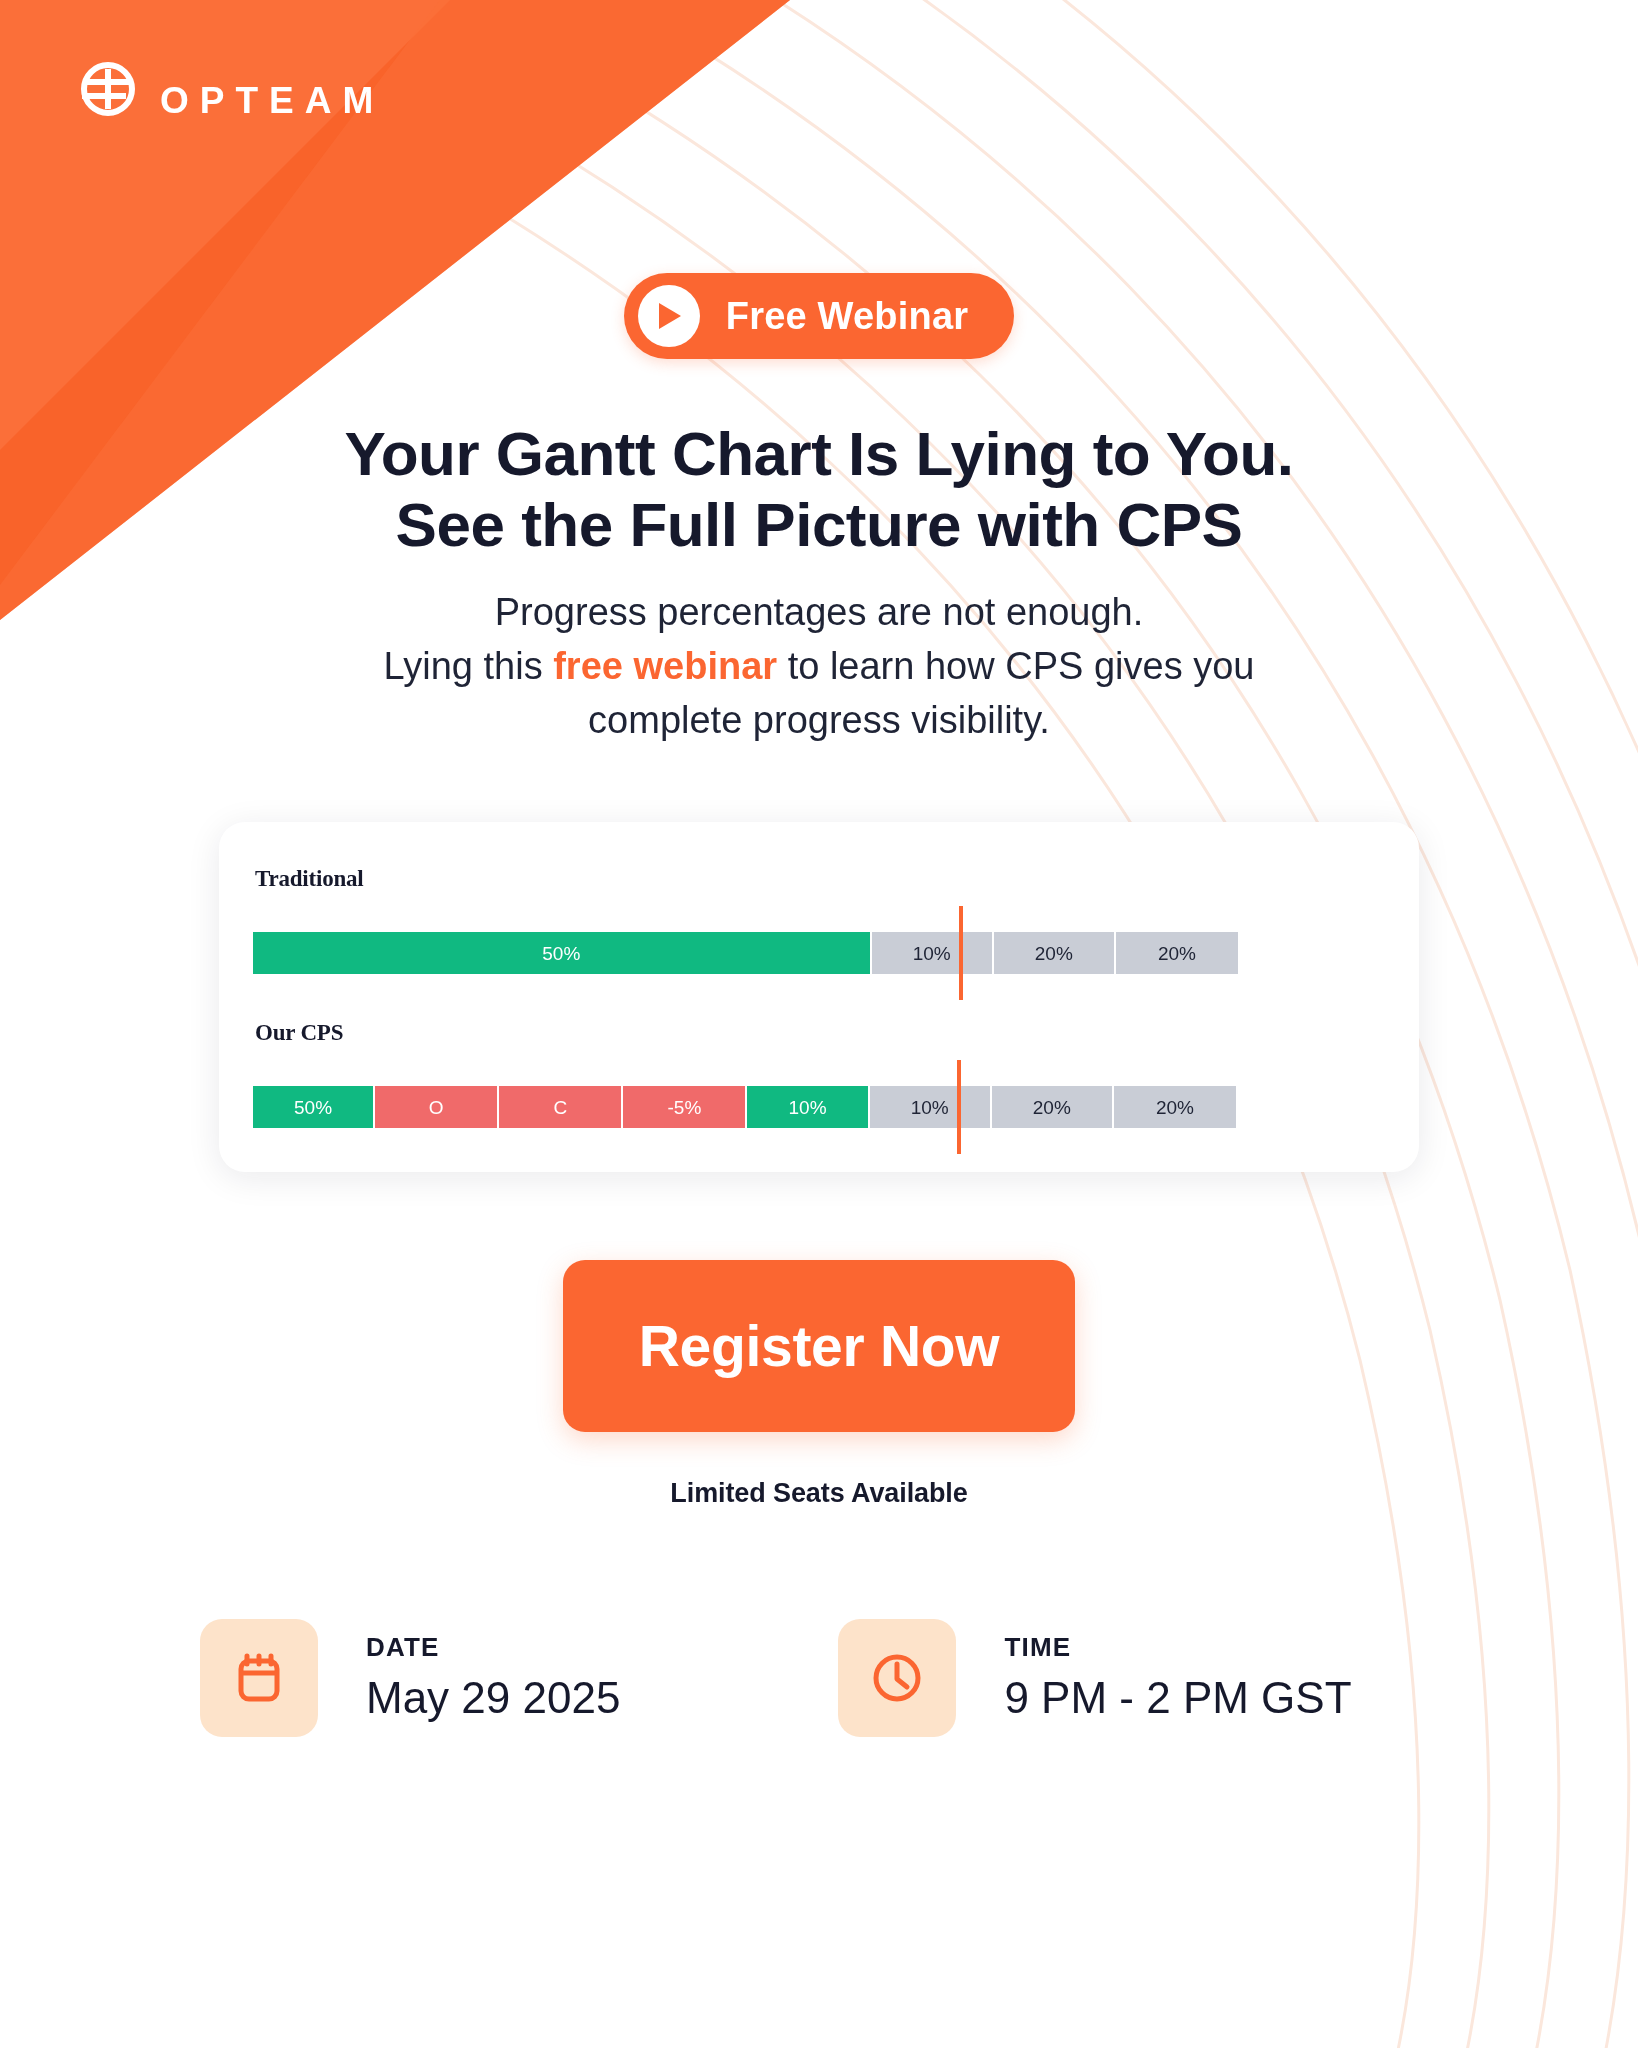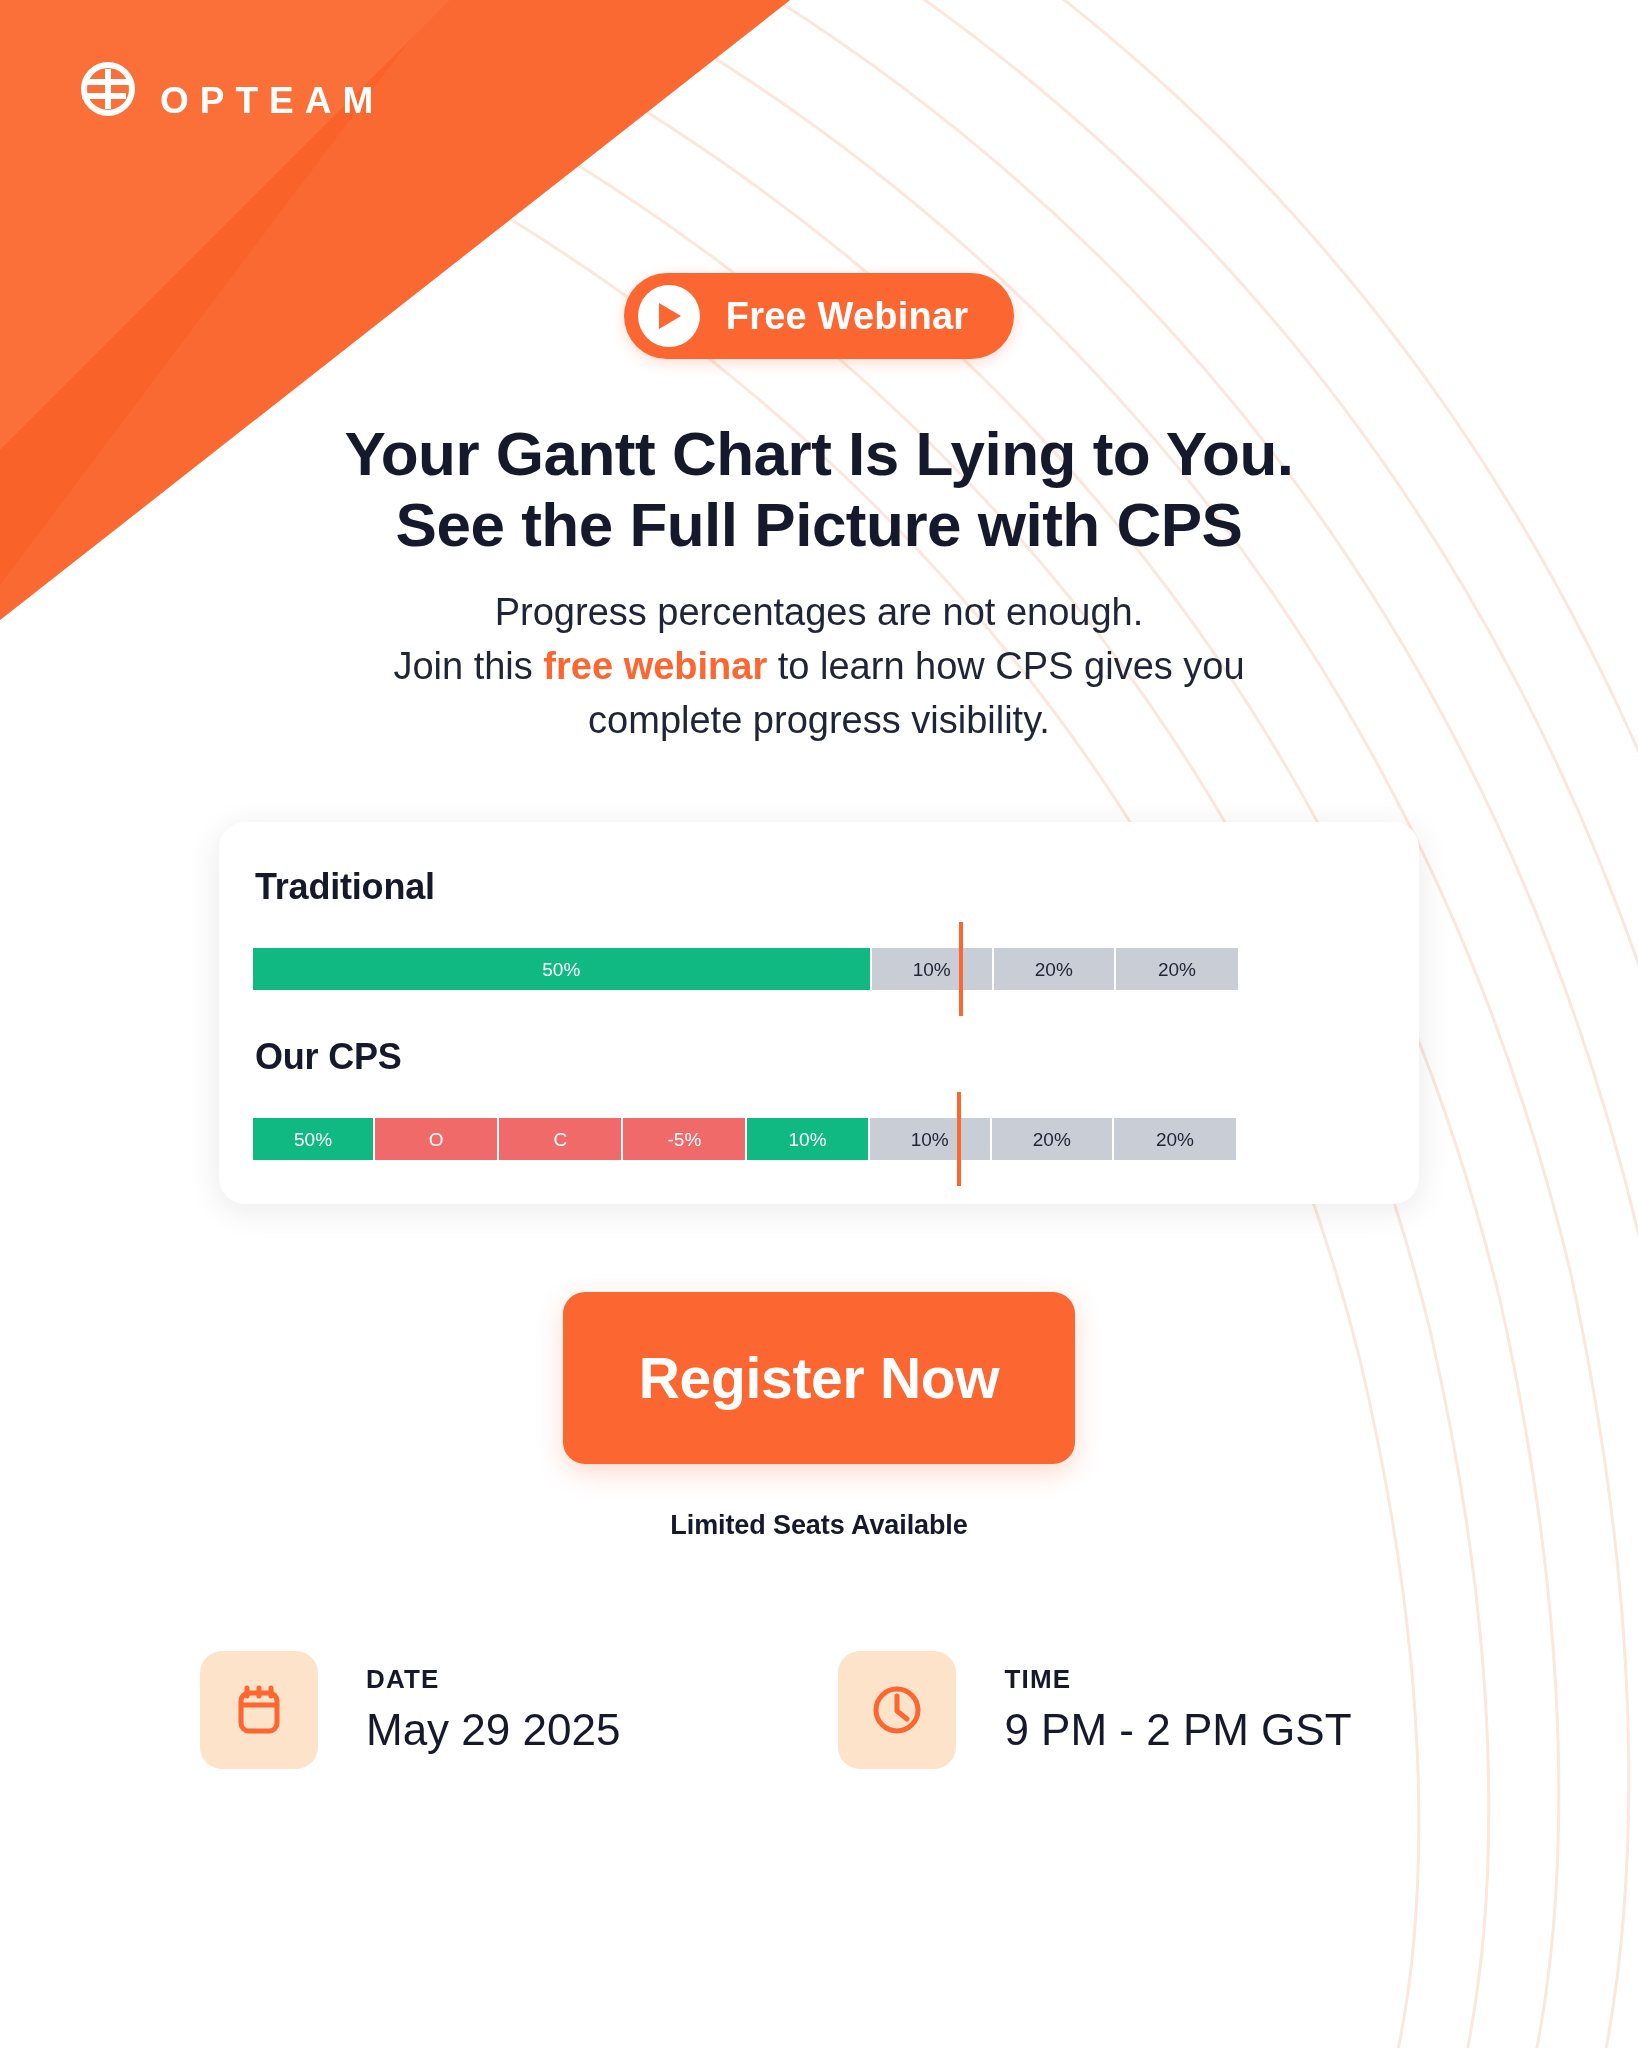--- a/index.html
+++ b/index.html
@@ -69,22 +69,22 @@
     position:relative;
     margin:74px auto 0;width:1200px;
     background:#ffffff;border-radius:26px;
     box-shadow:0 6px 34px rgba(22,25,44,.09);
     padding:44px 34px 44px;
     box-sizing:border-box;
   }
   .card-group{position:relative;}
   .card-group + .card-group{margin-top:46px;}
   .group-title{
-    color:#16192C;font-size:36px;font-weight:700;letter-spacing:-.2px;
-    margin:0 0 40px 0;padding-left:2px;
+    color:#16192C;font-size:23px;font-weight:700;letter-spacing:-.2px;
+    margin:0 0 40px 0;padding-left:2px;font-family:Liberation Serif, serif;
   }
 
   .bar-wrap{position:relative;height:42px;}
   .bar{
     position:absolute;left:0;top:0;height:42px;width:985px;
     display:flex;align-items:stretch;
   }
   .seg{
     position:relative;
     display:flex;align-items:center;justify-content:center;
@@ -187,21 +187,21 @@
       </div>
     </div>
 
     <h1 class="headline">
       <span class="hl-line">Your Gantt Chart Is Lying to You.</span>
       <span class="hl-line">See the Full Picture with CPS</span>
     </h1>
 
     <div class="subhead">
       <span class="sh-line">Progress percentages are not enough.</span>
-      <span class="sh-line"><span>Join this </span><span class="sh-em">free webinar</span><span> to learn how CPS gives you</span></span>
+      <span class="sh-line"><span>Lying this </span><span class="sh-em">free webinar</span><span> to learn how CPS gives you</span></span>
       <span class="sh-line">complete progress visibility.</span>
     </div>
 
     <div class="card">
       <div id="groups-host">
           <div class="card-group">
             <div class="group-title">Traditional</div>
             <div class="bar-wrap">
               <div class="bar">
                 <div class="seg green" style="width: 62.8%;">

